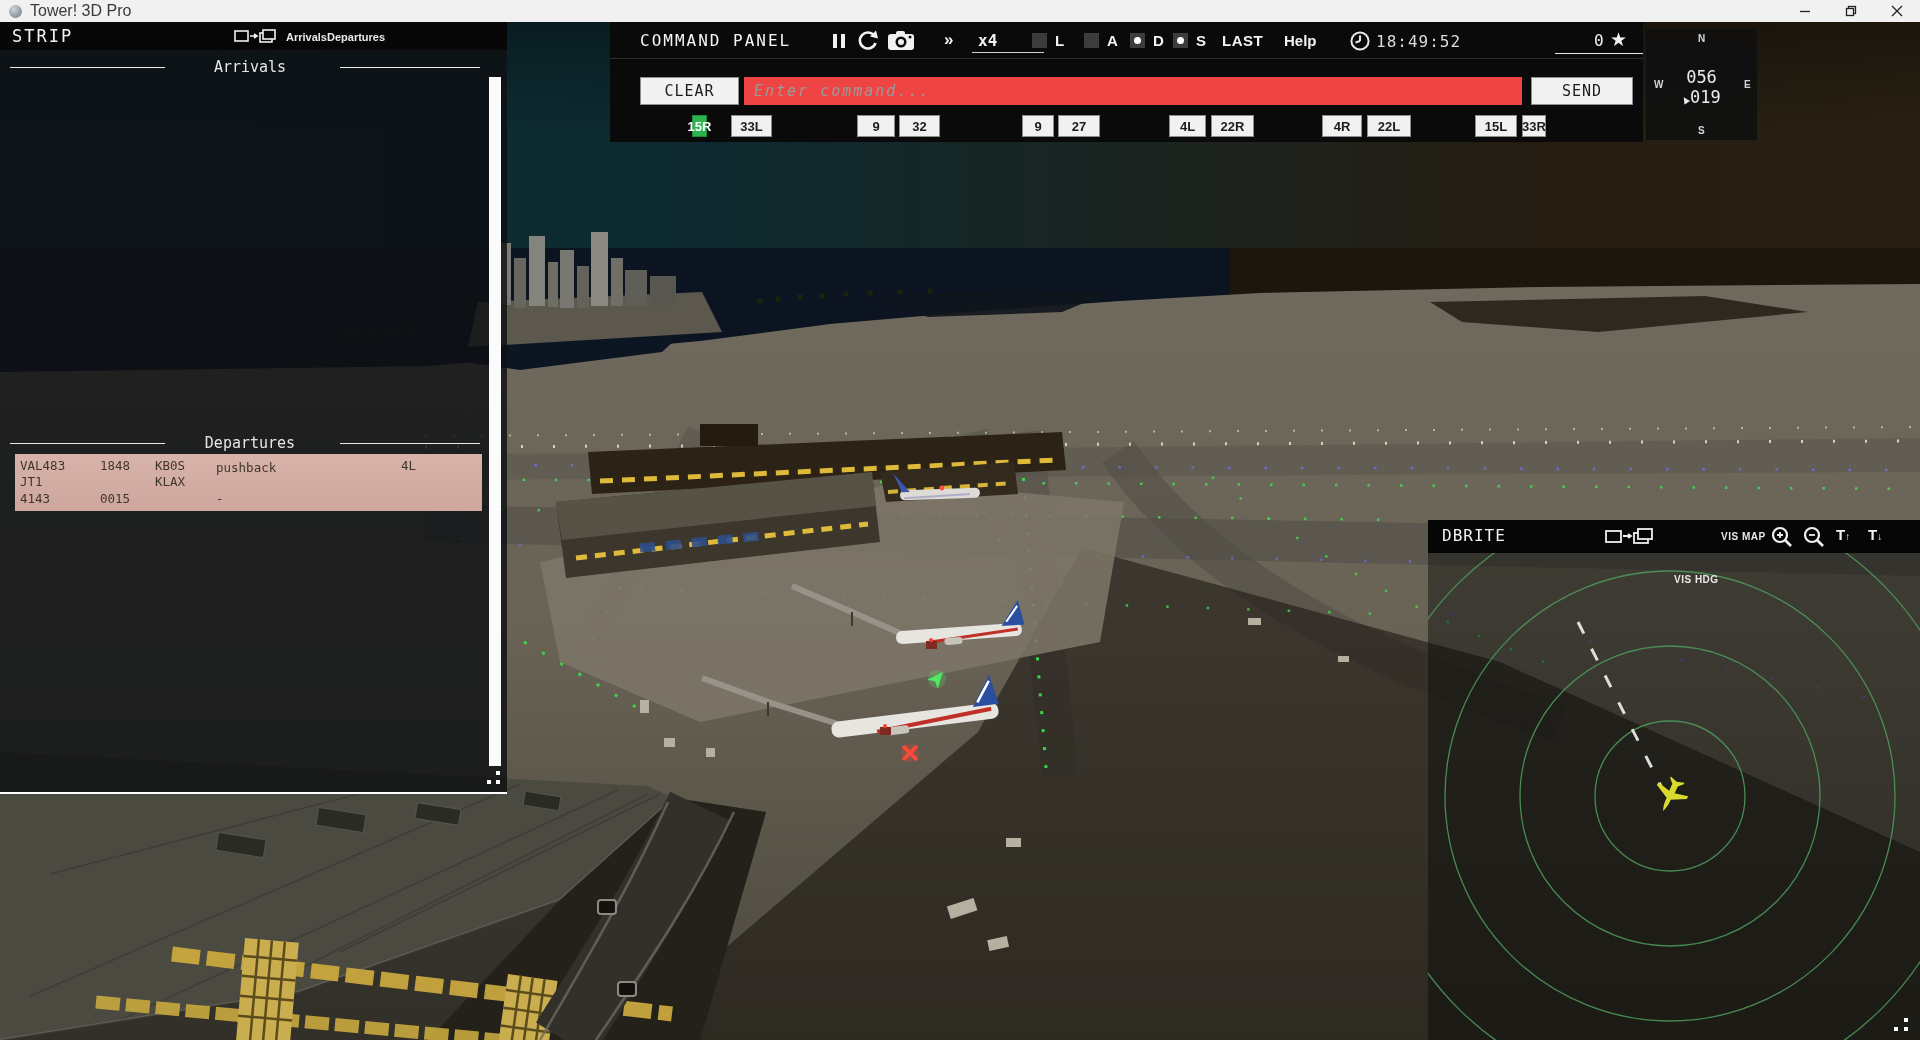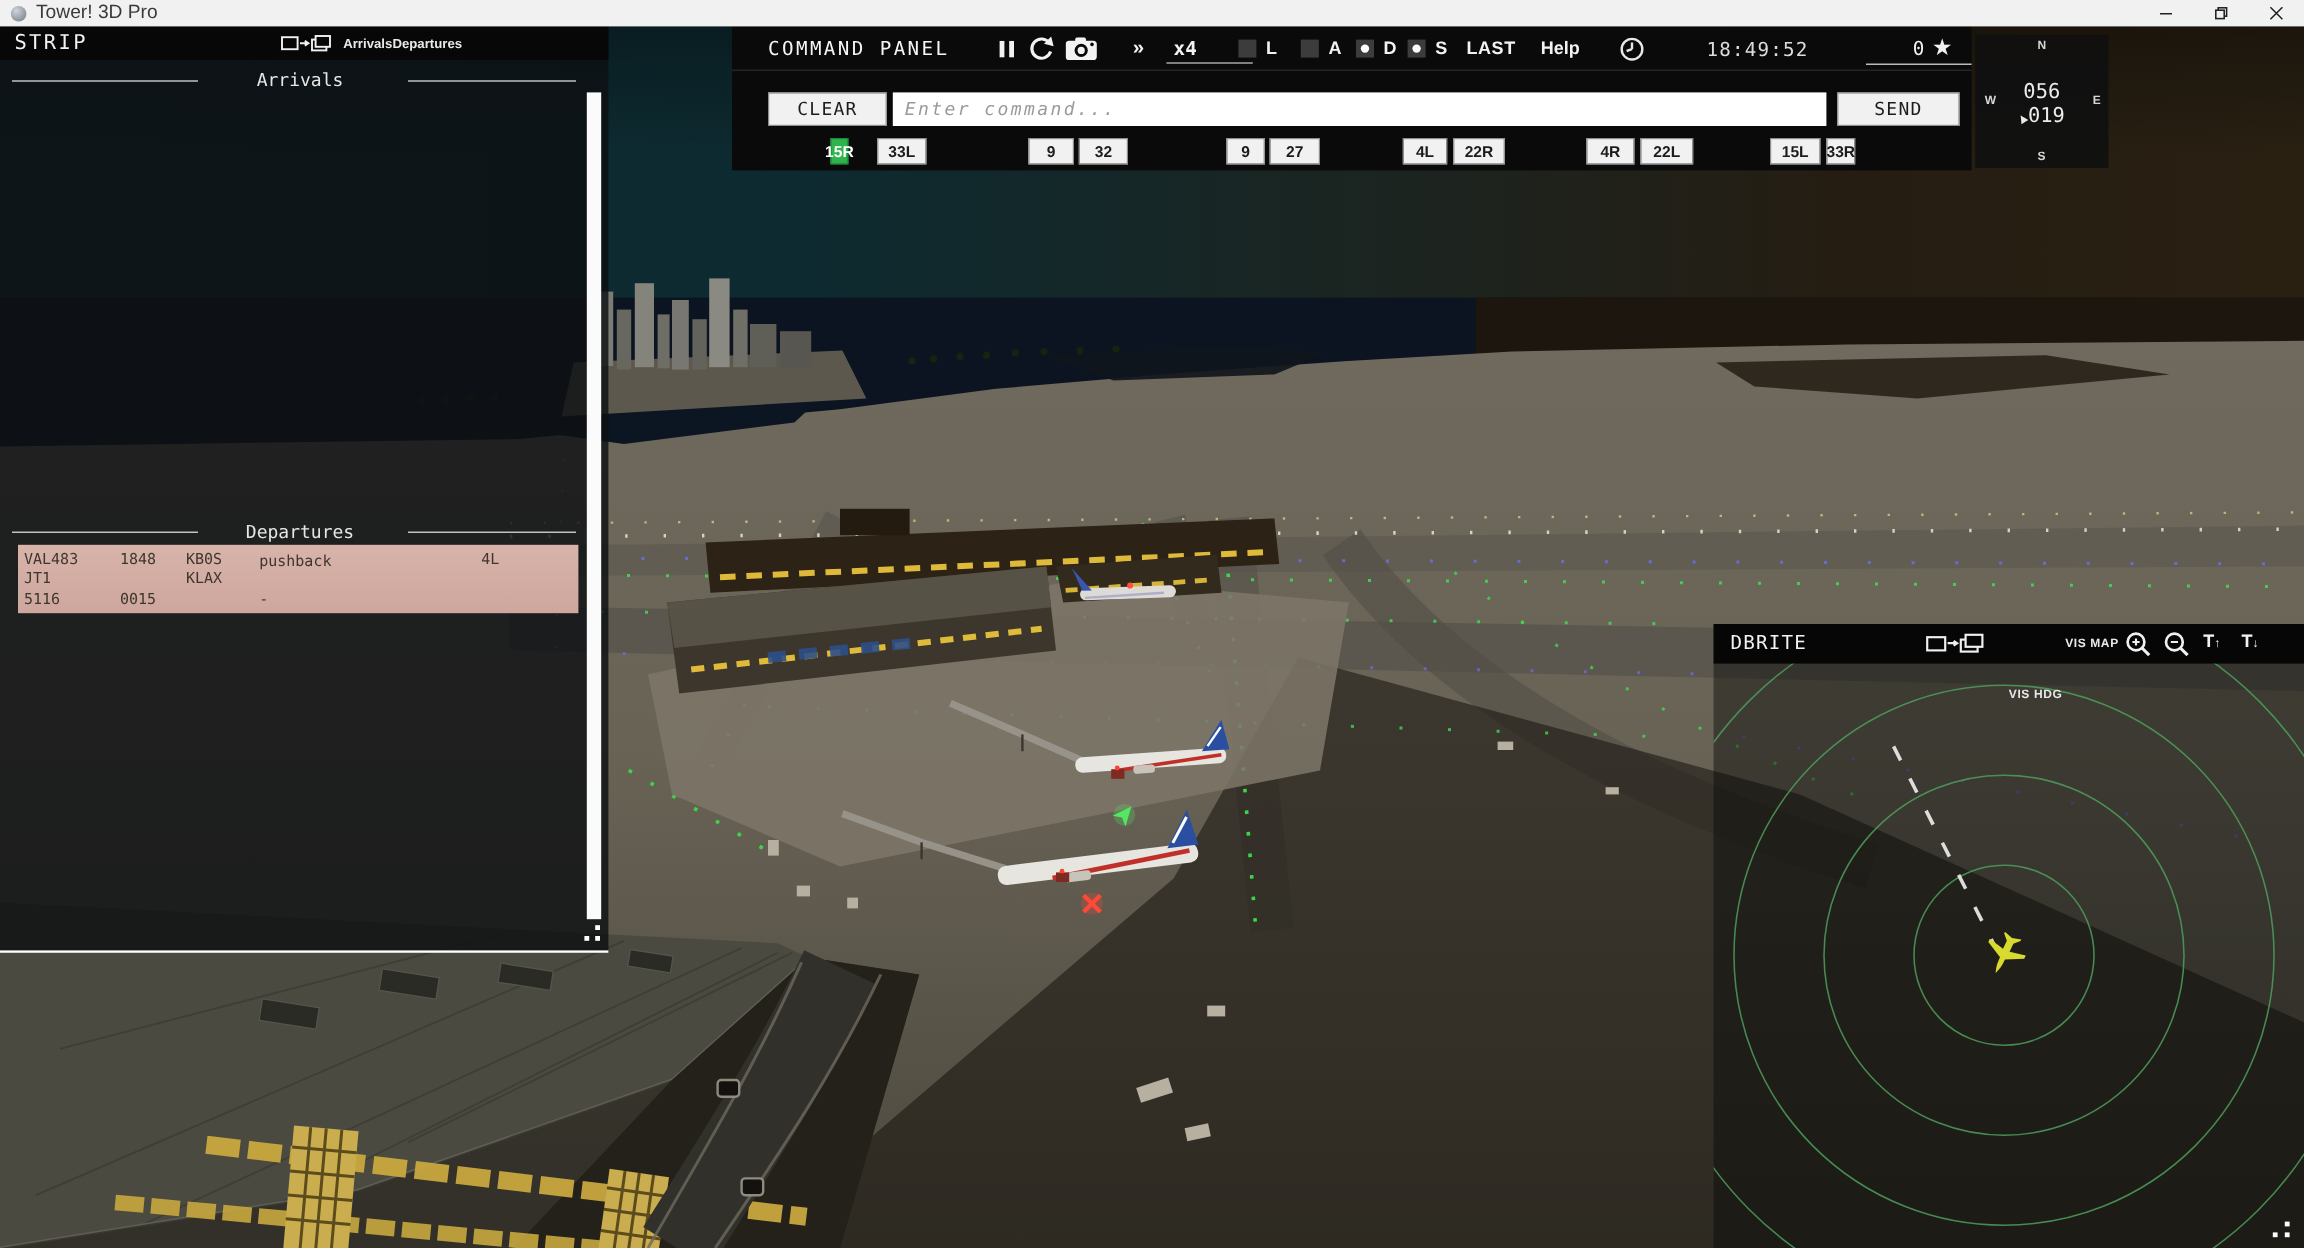--- a/index.html
+++ b/index.html
@@ -44,21 +44,21 @@
   .cmd-ic{position:absolute;top:8px;cursor:pointer;}
   .cmd-txt{position:absolute;color:#f2f2f2;}
   .tgl-box{position:absolute;top:11px;width:15px;height:15px;background:#3c3c3c;cursor:pointer;}
   .tgl-box.on::after{content:"";position:absolute;left:4px;top:4px;width:7px;height:7px;
                      border-radius:50%;background:#fff;}
   .tgl-lab{position:absolute;top:10px;font-size:15px;font-weight:bold;color:#f2f2f2;}
   .score-line{position:absolute;left:945px;top:31px;width:88px;height:1px;background:#e9e9e9;}
   .btn{position:absolute;background:#f1f1f1;border:1px solid #8d8d8d;color:#1c1c1c;
        display:flex;align-items:center;justify-content:center;cursor:pointer;box-sizing:border-box;}
   .cmd-clear{left:30px;top:55px;width:99px;height:28px;font-size:15px;letter-spacing:1px;}
-  .cmd-input{position:absolute;left:134px;top:55px;width:778px;height:28px;background:#ffffff;
+  .cmd-input{position:absolute;left:134px;top:55px;width:778px;height:28px;background:#ef4444;
              border:none;box-sizing:border-box;padding:0 10px;font-size:15px;letter-spacing:1px;
              font-family:"DejaVu Sans Mono",monospace;color:#222;}
   .cmd-input::placeholder{color:#9a9a9a;font-style:italic;letter-spacing:2px;}
   .cmd-send{left:921px;top:55px;width:102px;height:28px;font-size:15px;letter-spacing:1px;}
   .rw-btn{top:93px;height:22px;font-size:13px;font-weight:bold;}
   .rw-btn.on{background:#2eb34d;border-color:#1d8a38;color:#fff;}
 
   
   .compass{left:1646px;top:29px;width:111px;height:111px;background:rgba(16,16,16,0.93);z-index:20;}
   .compass .pt{position:absolute;font-size:10px;font-weight:bold;color:#d6d6d6;}
@@ -328,21 +328,21 @@
   </div>
 
   <div class="dep-strip">
     <span style="left:5px;top:4px;">VAL483</span>
     <span style="left:85px;top:4px;">1848</span>
     <span style="left:140px;top:4px;">KB0S</span>
     <span style="left:201px;top:6px;">pushback</span>
     <span style="left:386px;top:4px;">4L</span>
     <span style="left:5px;top:20px;">JT1</span>
     <span style="left:140px;top:20px;">KLAX</span>
-    <span style="left:5px;top:37px;">5116</span>
+    <span style="left:5px;top:37px;">4143</span>
     <span style="left:85px;top:37px;">0015</span>
     <span style="left:201px;top:37px;">-</span>
   </div>
 
   <div class="strip-scroll"></div>
   <span class="grip-dot" style="left:496px;top:749px;"></span>
   <span class="grip-dot" style="left:487px;top:758px;"></span>
   <span class="grip-dot" style="left:496px;top:758px;"></span>
 </div>
 
@@ -378,21 +378,21 @@
   <span class="tgl-box on" style="left:563px;"></span>
   <span class="tgl-lab" style="left:586px;">S</span>
 
   <span class="cmd-txt" style="left:612px;top:10px;font-size:15px;font-weight:bold;letter-spacing:.5px;">LAST</span>
   <span class="cmd-txt" style="left:674px;top:10px;font-size:15px;font-weight:bold;">Help</span>
 
   <svg class="cmd-ic" style="left:740px;top:9px;" width="20" height="20">
     <circle cx="10" cy="10" r="8.6" stroke="#e8e8e8" stroke-width="2" fill="none"></circle>
     <path d="M10,10 L10,4.5 M10,10 L5.5,11.5" stroke="#e8e8e8" stroke-width="2" fill="none"></path>
   </svg>
-  <span class="cmd-txt mono" style="left:766px;top:10px;font-size:16px;color:#dcdcdc;letter-spacing:1px;margin-left:46px;">18:49:52</span>
+  <span class="cmd-txt mono" style="left:766px;top:10px;font-size:16px;color:#dcdcdc;letter-spacing:1px;">18:49:52</span>
 
   <span class="cmd-txt mono" style="left:984px;top:9px;font-size:16px;">0</span>
   <span class="cmd-txt" style="left:1000px;top:6px;font-size:19px;">★</span>
   <span class="score-line"></span>
 
   <button class="btn cmd-clear mono">CLEAR</button>
   <input class="cmd-input" placeholder="Enter command..." style="">
   <button class="btn cmd-send mono">SEND</button>
 
   <button class="btn rw-btn on" style="left:82px;width:15px;">15R</button>

